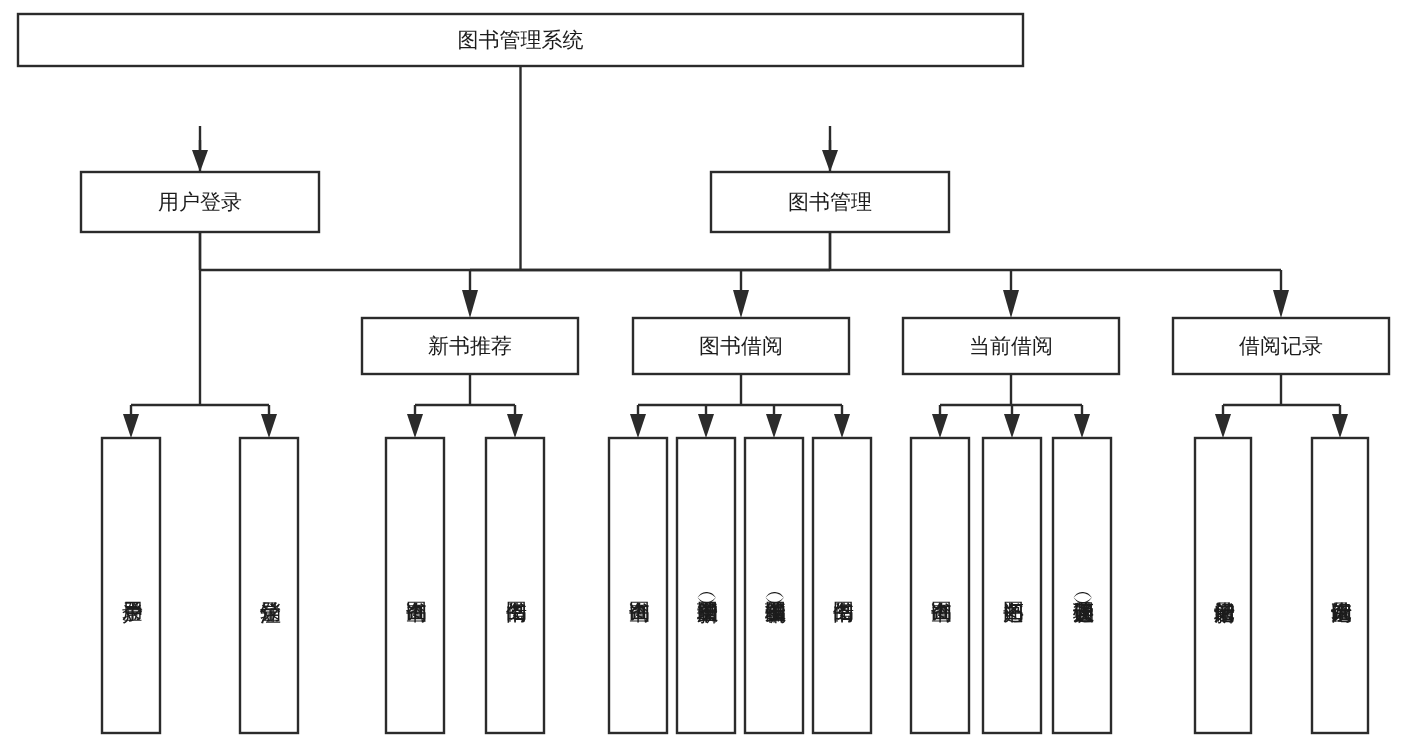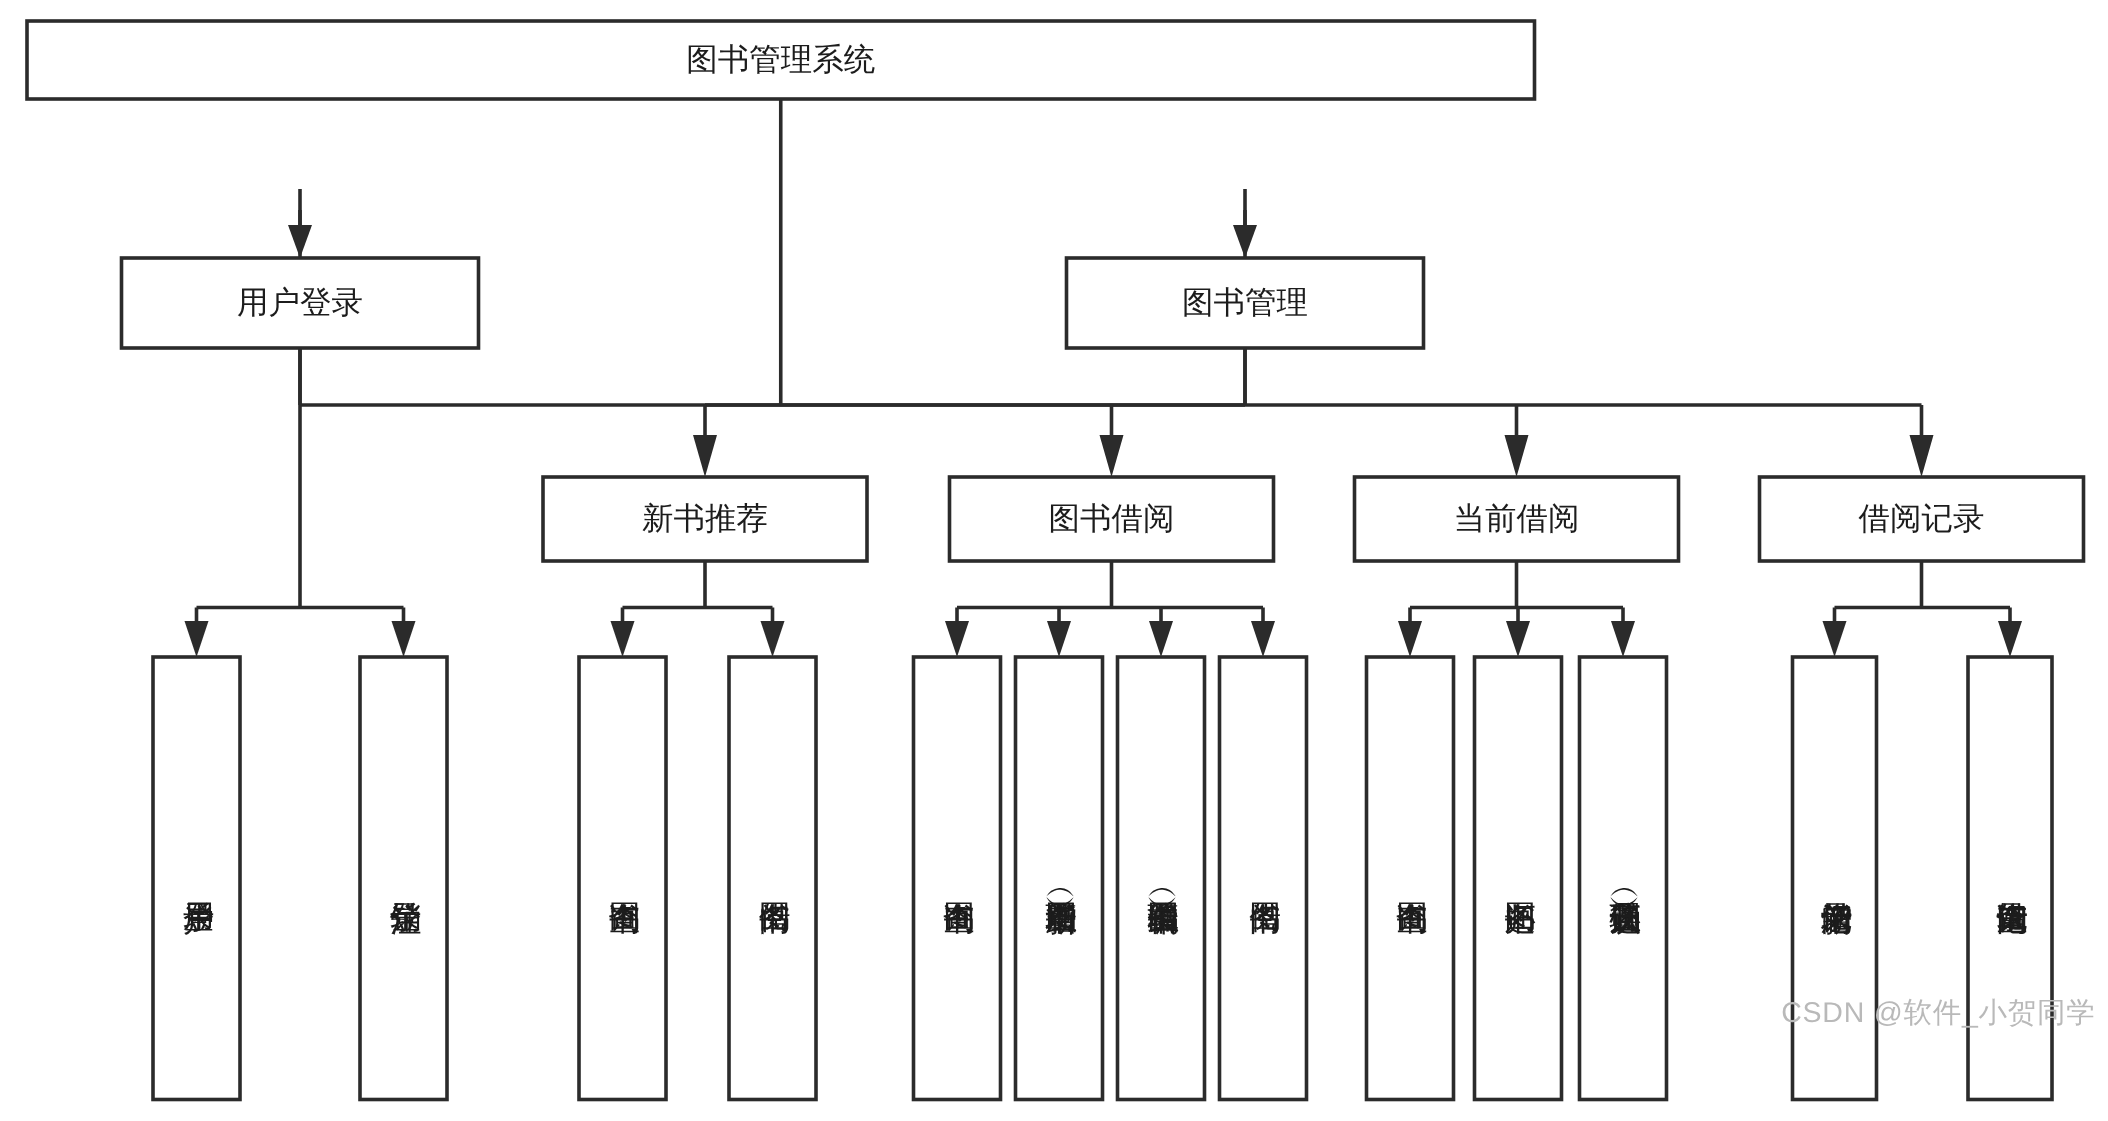--- a/index.html
+++ b/index.html
@@ -236,15 +236,14 @@
       <text class="node-label-v" x="1223" y="585">新增借阅记录</text>
     </g>
 
     <g>
       <rect class="node-box" x="1312" y="438" width="56" height="295"></rect>
       <text class="node-label-v" x="1340" y="585">查询借阅记录</text>
     </g>
 
   </svg>
 
-  <div class="watermark">CSDN @软件_小贺同学</div>
 
 </div>
 
 </body></html>

